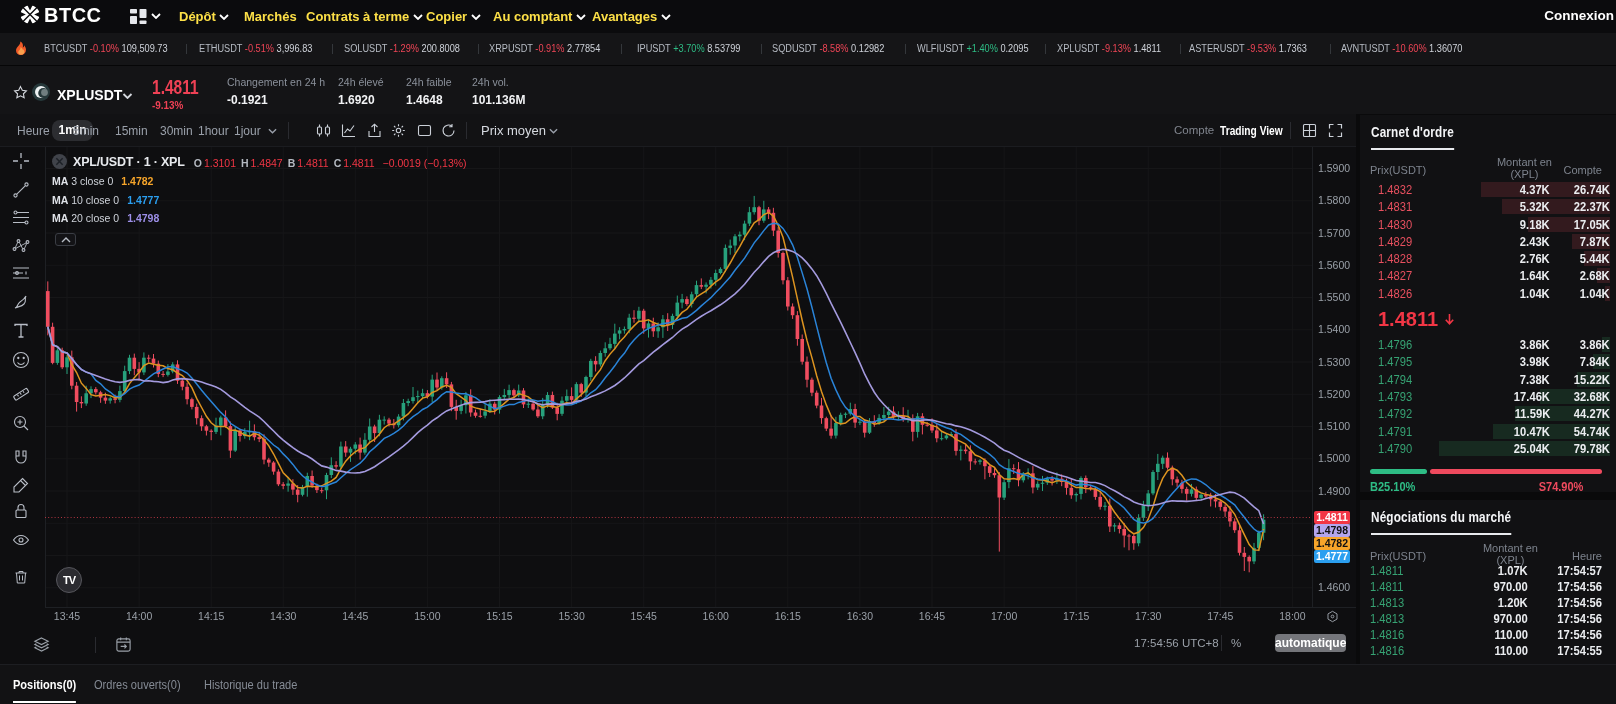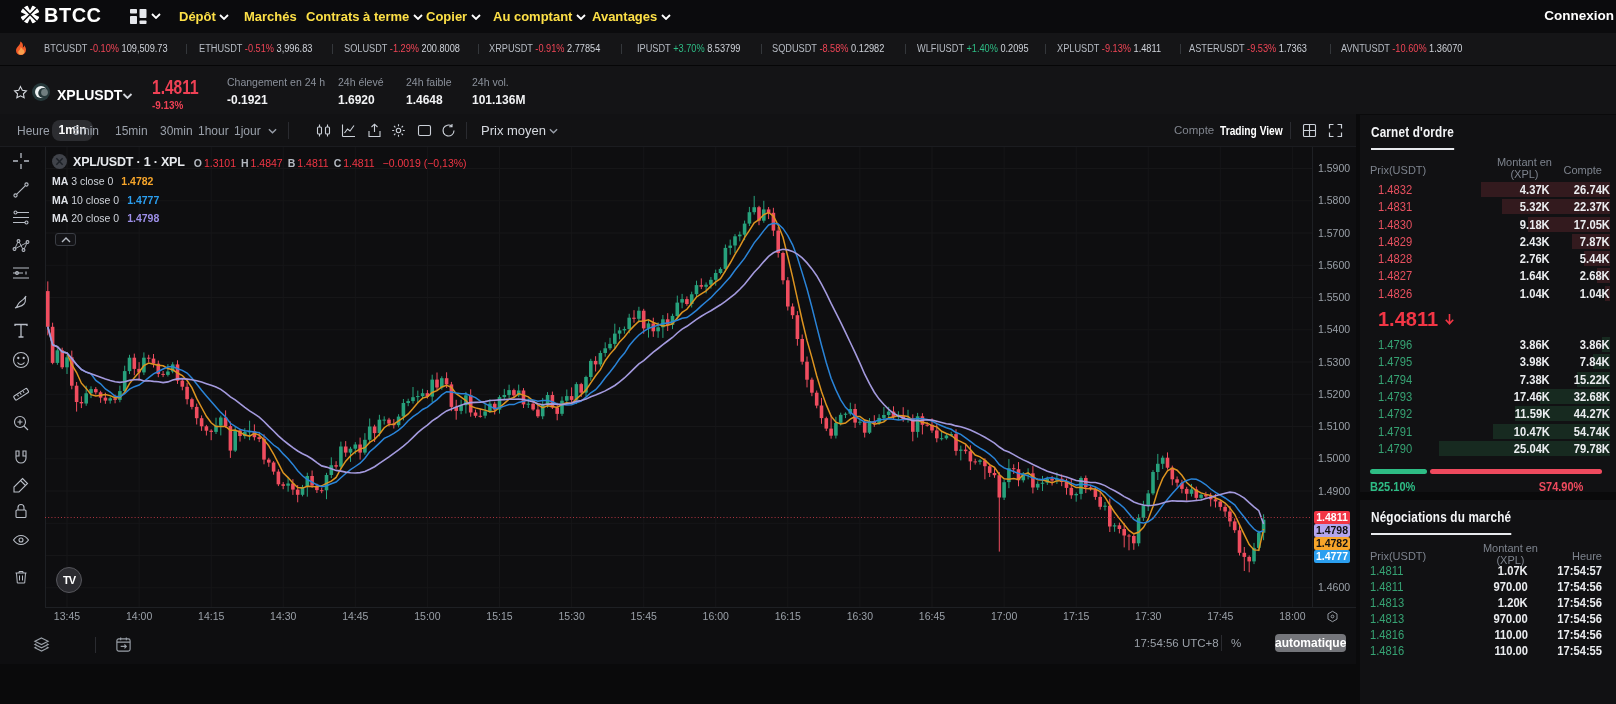--- a/index.html
+++ b/index.html
@@ -829,12 +829,17 @@
             <span class="trt">17:54:56</span>
           </div>
           <div class="trr">
             <span class="trp">1.4816</span>
             <span class="tra">110.00</span>
             <span class="trt">17:54:55</span>
           </div>
         </div>
   </div>
 </div>
+<div class="bbar">
+  <span class="btab act" style="left:13px">Positions(0)</span>
+  <span class="btab" style="left:94px">Ordres ouverts(0)</span>
+  <span class="btab" style="left:204px">Historique du trade</span>
+</div>
 </div>
 </body></html>

